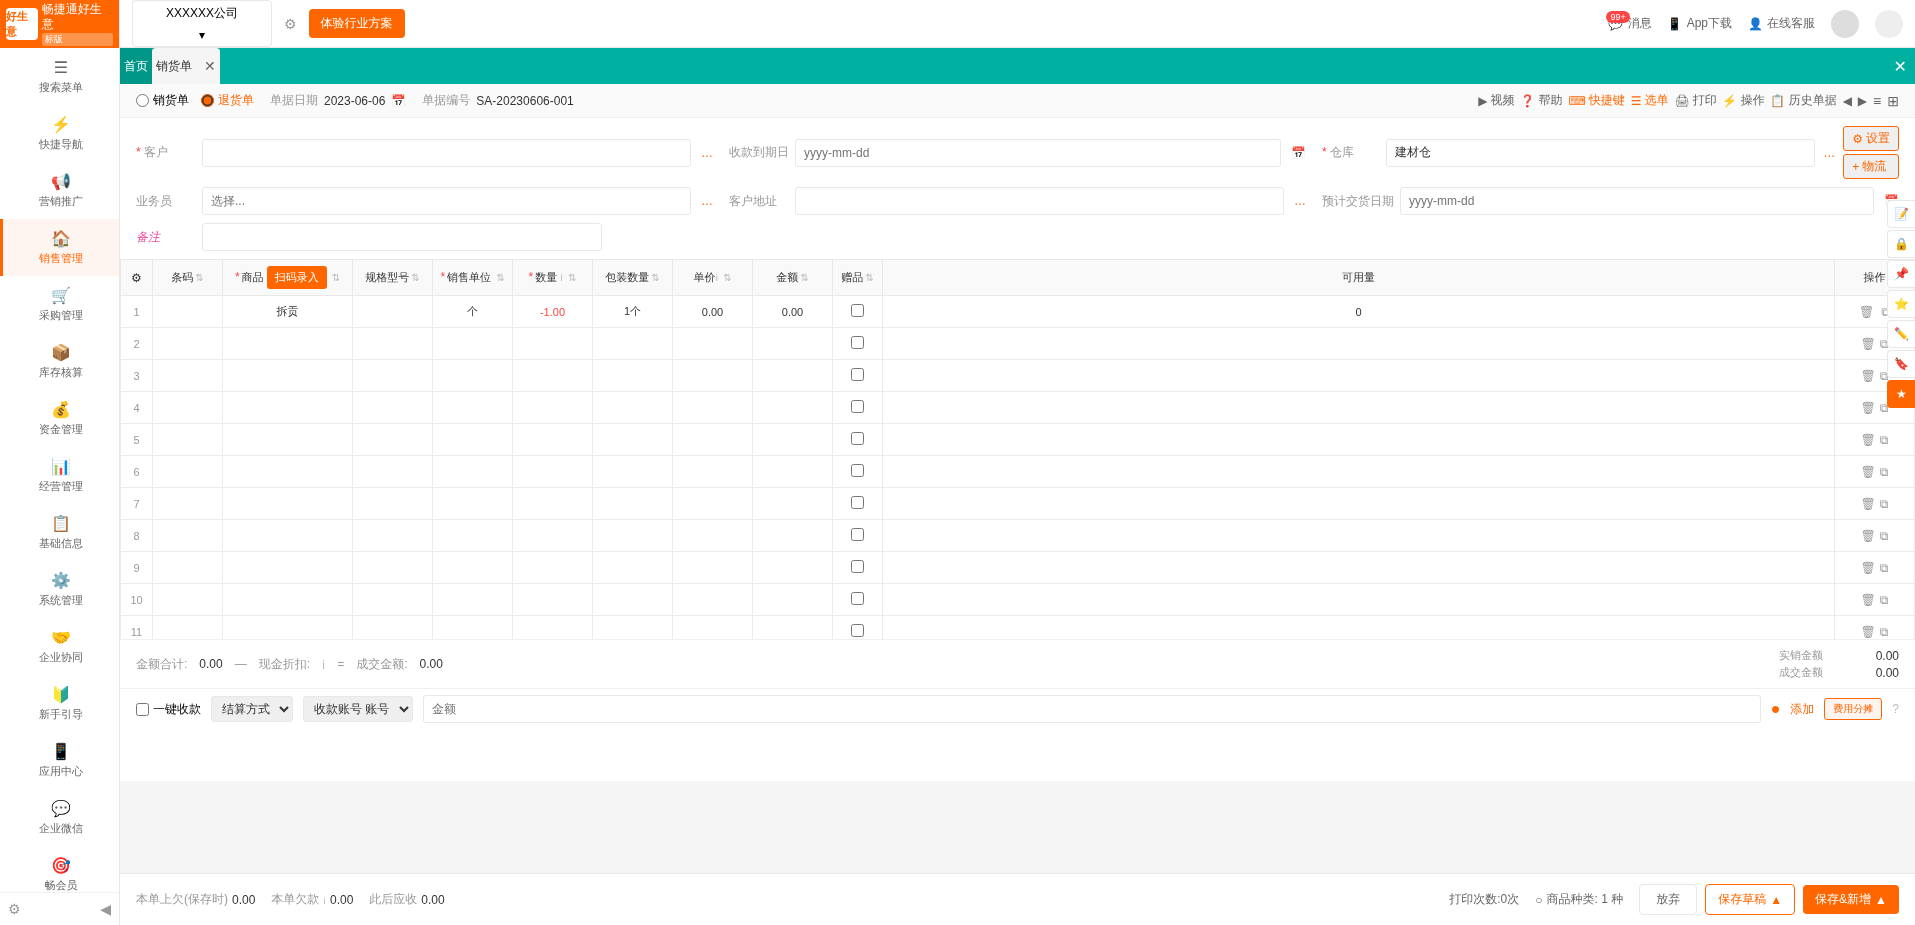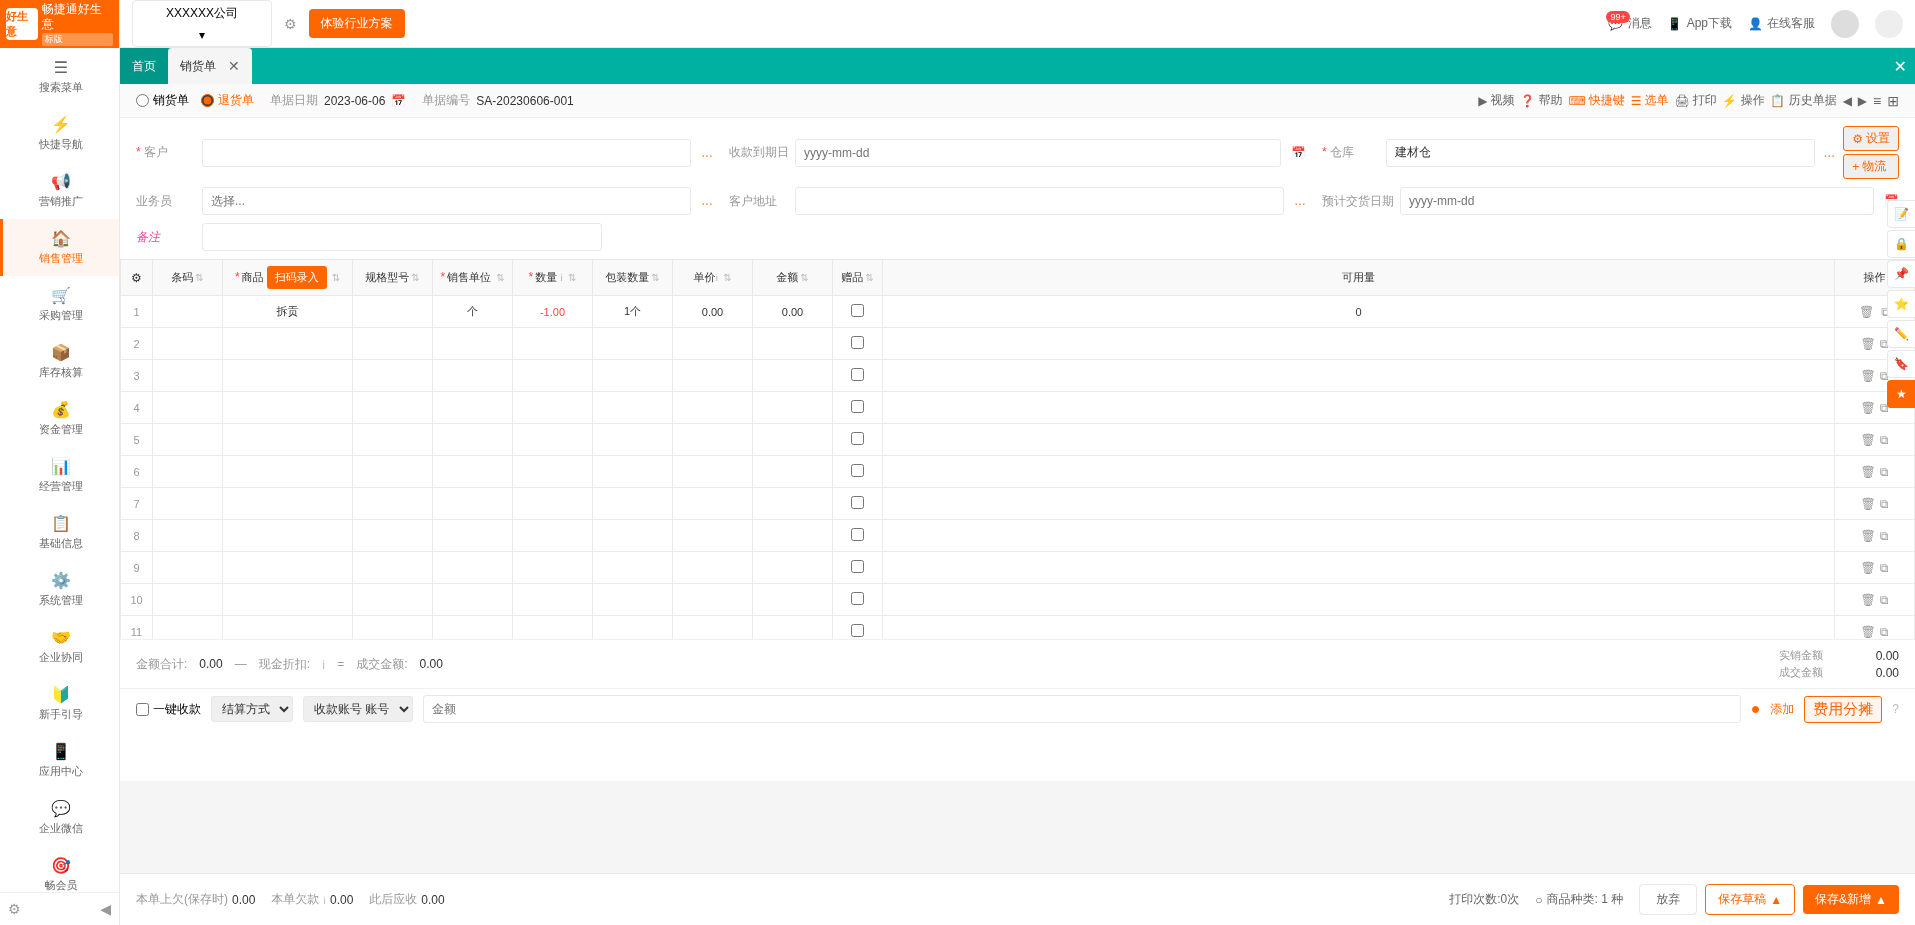--- a/index.html
+++ b/index.html
@@ -61,21 +61,21 @@
     .badge-wrap { position: relative; }
     .avatar { width: 28px; height: 28px; border-radius: 50%; background: #ddd; }
 
     
     .tabs-bar {
       position: fixed; left: 120px; top: 48px; right: 0; height: 36px;
       background: #00b0a0; display: flex; align-items: center; padding: 0;
       z-index: 99;
     }
     .tab-item {
-      height: 36px; display: flex; align-items: center; padding: 0 12px;
+      height: 36px; display: flex; align-items: center; padding: 0 4px;
       cursor: pointer; color: #fff; font-size: 12px; gap: 8px;
     }
     .tab-item.active { background: #f5f5f5; color: #333; border-radius: 4px 4px 0 0; }
     .tab-home { background: #009688; }
 
     
     .main-content {
       position: fixed; left: 120px; top: 84px; right: 0; bottom: 0;
       overflow-y: auto; background: #f5f5f5;
     }
@@ -148,21 +148,21 @@
     .payment-row {
       padding: 6px 16px; display: flex; align-items: center; gap: 10px;
       border-top: 1px solid #f0f0f0; background: #fff;
     }
     .checkbox-item { display: flex; align-items: center; gap: 4px; }
     .payment-select {
       border: 1px solid #e8e8e8; border-radius: 3px; padding: 3px 6px; height: 26px; color: #333;
     }
     .expense-btn {
       border: 1px solid #ff6600; color: #ff6600; border-radius: 3px;
-      padding: 3px 8px; cursor: pointer; font-size: 15px;
+      padding: 3px 8px; cursor: pointer; font-size: 10px;
     }
     .expense-btn.active { background: #fff5f0; }
 
     
     .bottom-footer {
       position: fixed; bottom: 0; left: 120px; right: 0; height: 52px;
       background: #fff; border-top: 1px solid #e8e8e8;
       display: flex; align-items: center; padding: 0 16px; gap: 16px;
     }
     .footer-info { display: flex; align-items: center; gap: 16px; flex: 1; }

